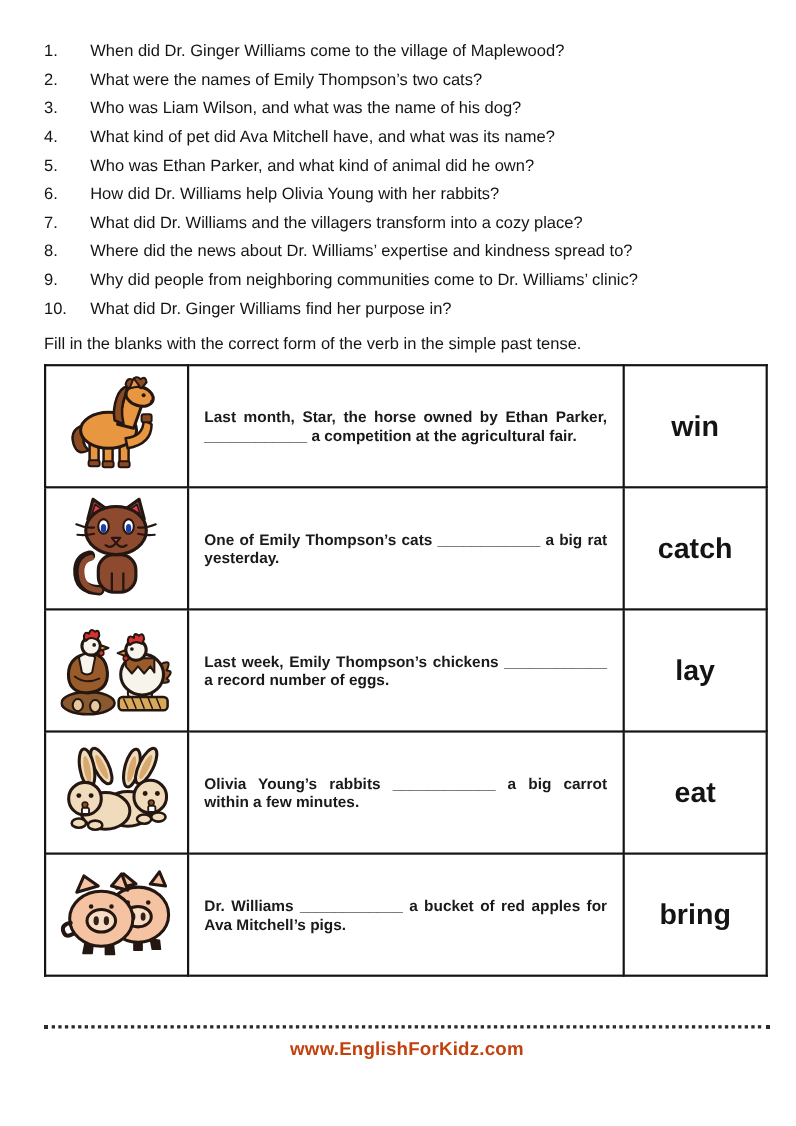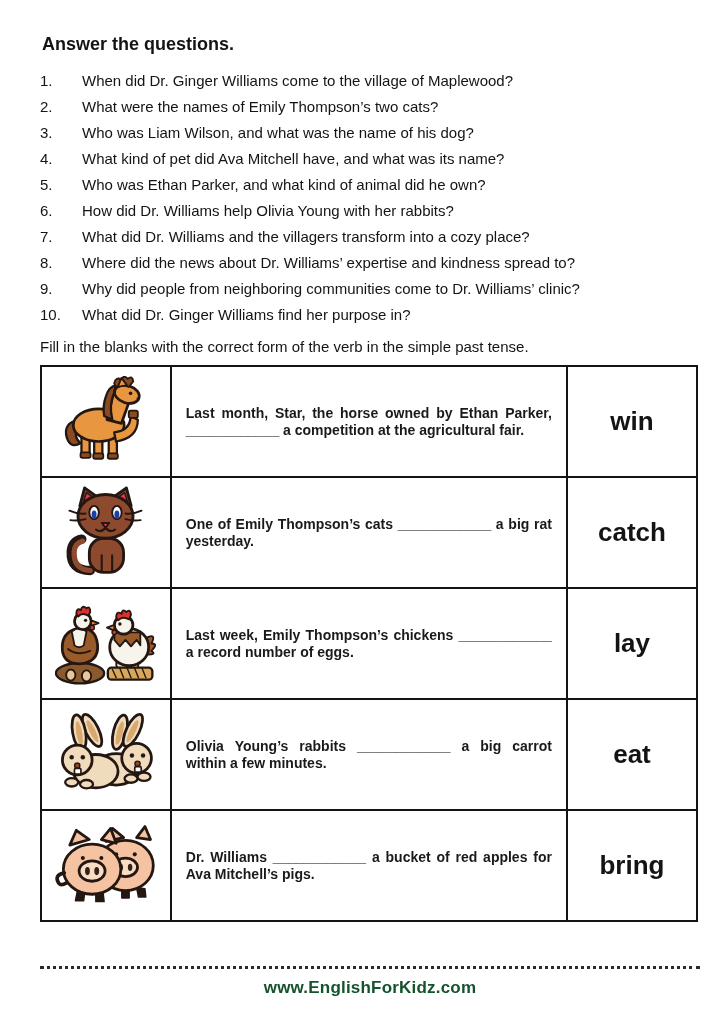--- a/index.html
+++ b/index.html
@@ -11,29 +11,28 @@
   .qnum{width:42px;flex:0 0 42px;}
   .qtext{flex:1;}
   .h2{font-size:15px;font-weight:normal;line-height:22px;margin:7px 0 7px 0;}
   table.fb{border-collapse:collapse;width:658px;}
   table.fb td{border:2.5px solid #141414;}
   .img-cell{width:126px;height:105px;text-align:center;vertical-align:middle;padding:2px;}
   .sentence-cell{width:394px;vertical-align:middle;padding:6px 14px;}
   .sentence-cell p{margin:0;font-size:14px;font-weight:bold;line-height:17px;text-align:justify;color:#1a1a1a;}
   .verb-cell{width:132px;text-align:center;vertical-align:middle;font-size:26px;font-weight:bold;}
   .dotted{margin-top:44px;width:660px;border-bottom:3.5px dotted #2b2b2b;height:0;}
-  .footer{width:660px;text-align:center;font-size:17px;font-weight:bold;color:#14532d;margin-top:9px;letter-spacing:.2px;}
+  .footer{width:660px;text-align:center;font-size:17px;font-weight:bold;color:#c2410c;margin-top:9px;letter-spacing:.2px;}
   svg{display:block;margin:0 auto;}
 </style>
 </head>
 <body>
 
 <div class="page">
 
-  <div class="h1">Answer the questions.</div>
 
   <ol class="questions">
     <li class="q">
         <span class="qnum">1.</span>
         <span class="qtext">When did Dr. Ginger Williams come to the village of Maplewood?</span>
       </li>
     <li class="q">
         <span class="qnum">2.</span>
         <span class="qtext">What were the names of Emily Thompson’s two cats?</span>
       </li>

